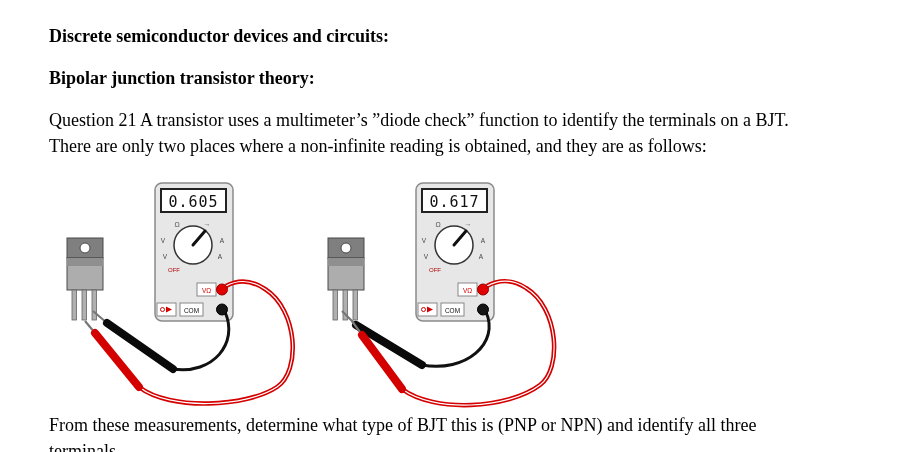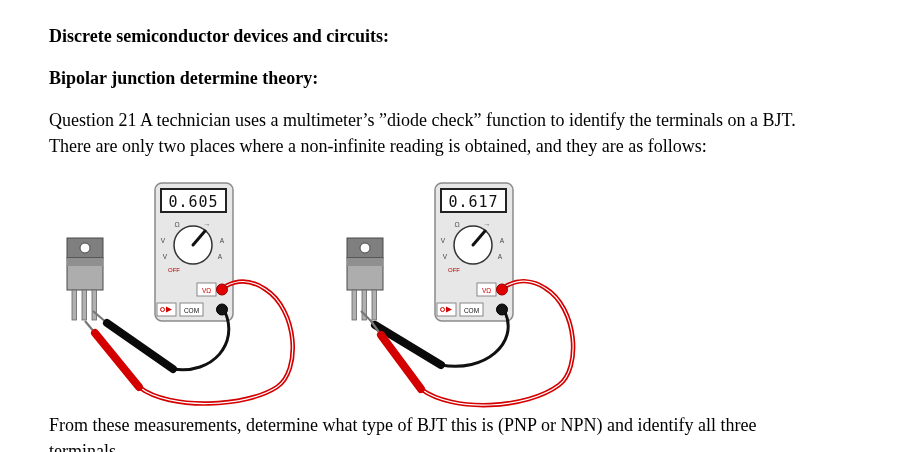--- a/index.html
+++ b/index.html
@@ -11,43 +11,43 @@
     overflow: hidden;
     box-sizing: border-box;
   }
   .page { padding: 7px 0 0 33px; }
   p { margin: 16px; }
   .text-block, .closing { width: 780px; font-size: 18px; line-height: 26px; }
   .bold { font-weight: bold; }
   .q-label { font-weight: normal; }
   .figures {
     display: flex;
-    gap: 20px;
+    gap: 1px;
     margin-top: 12px;
     padding-left: 22px;
     height: 235px;
   }
   .scene { display: block; }
   .closing { margin-top: 2px; }
   svg text { user-select: none; }
   .lcd {
     font-family: "DejaVu Sans Mono", monospace;
     letter-spacing: 1px;
   }
   .meter-print { font-family: "Liberation Sans", sans-serif; }
 </style>
 </head>
 <body>
 
 <div class="page">
 
   <div class="text-block">
     <p class="bold">Discrete semiconductor devices and circuits:</p>
-    <p class="bold">Bipolar junction determine theory:</p>
-    <p><span class="q-label">Question 21</span><span> A technician uses a multimeter’s ”diode check” function to identify the terminals on a BJT. There are only two places where a non-infinite reading is obtained, and they are as follows:</span></p>
+    <p class="bold">Bipolar junction transistor theory:</p>
+    <p><span class="q-label">Question 21</span><span> A transistor uses a multimeter’s ”diode check” function to identify the terminals on a BJT. There are only two places where a non-infinite reading is obtained, and they are as follows:</span></p>
   </div>
 
   <div class="figures">
 
     <svg class="scene" width="260" height="235" viewBox="0 0 260 235">
 
       <g>
         <rect x="100" y="8" width="78" height="138" rx="7" fill="#e7e7e7" stroke="#8a8a8a" stroke-width="1.5"></rect>
         <rect x="106" y="14" width="65" height="23" fill="#ffffff" stroke="#222" stroke-width="2"></rect>
         <text class="lcd" x="138.5" y="31.5" font-size="15" text-anchor="middle" fill="#111">0.605</text>

